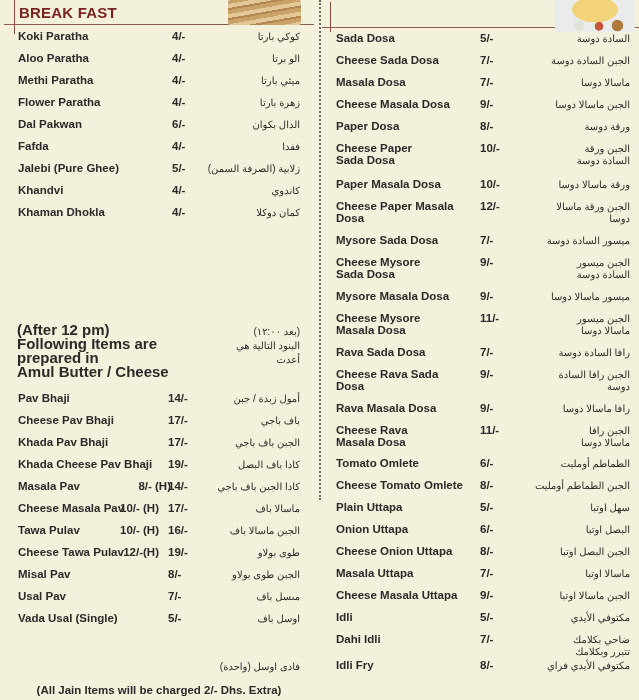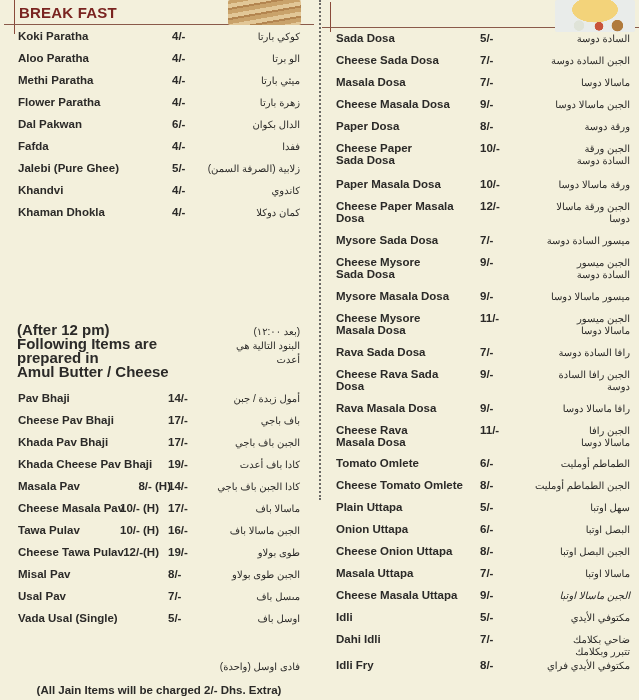--- a/index.html
+++ b/index.html
@@ -147,21 +147,21 @@
       <div class="row" style="left: 0px; top: 436px; width: 318px; height: 26px;">
         <div class="en" style="white-space: pre-line; left: 18px;">Khada Pav Bhaji</div>
         <div class="half" style="right: 159px;"></div>
         <div class="price" style="left: 168px;">17/-</div>
         <div class="ar" style="white-space: pre-line; right: 18px; top: 1px;">الجبن باف باجي</div>
       </div>
       <div class="row" style="left: 0px; top: 458px; width: 318px; height: 26px;">
         <div class="en" style="white-space: pre-line; left: 18px;">Khada Cheese Pav Bhaji</div>
         <div class="half" style="right: 159px;"></div>
         <div class="price" style="left: 168px;">19/-</div>
-        <div class="ar" style="white-space: pre-line; right: 18px; top: 1px;">كادا باف أعدت</div>
+        <div class="ar" style="white-space: pre-line; right: 18px; top: 1px;">كادا باف البصل</div>
       </div>
       <div class="row" style="left: 0px; top: 480px; width: 318px; height: 26px;">
         <div class="en" style="white-space: pre-line; left: 18px;">Masala Pav</div>
         <div class="half" style="right: 147px;">8/- (H)</div>
         <div class="price" style="left: 168px;">14/-</div>
         <div class="ar" style="white-space: pre-line; right: 18px; top: 1px; margin-left: 36px;">كادا الجبن باف باجي</div>
       </div>
       <div class="row" style="left: 0px; top: 502px; width: 318px; height: 26px;">
         <div class="en" style="white-space: pre-line; left: 18px;">Cheese Masala Pav</div>
         <div class="half" style="right: 159px;">10/- (H)</div>
@@ -333,21 +333,21 @@
         <div class="ar" style="white-space: pre-line; right: 9px; top: 1px; margin-left: 28px;">الجبن البصل اوتبا</div>
       </div>
       <div class="row" style="left: 0px; top: 567px; width: 317px; height: 26px;">
         <div class="en" style="white-space: pre-line; left: 14px;">Masala Uttapa</div>
         <div class="price" style="left: 158px;">7/-</div>
         <div class="ar" style="white-space: pre-line; right: 9px; top: 1px;">ماسالا اوتبا</div>
       </div>
       <div class="row" style="left: 0px; top: 589px; width: 317px; height: 26px;">
         <div class="en" style="white-space: pre-line; left: 14px;">Cheese Masala Uttapa</div>
         <div class="price" style="left: 158px;">9/-</div>
-        <div class="ar" style="white-space: pre-line; right: 9px; top: 1px; font-style: italic;">الجبن ماسالا اوتبا</div>
+        <div class="ar" style="white-space: pre-line; right: 9px; top: 1px;">الجبن ماسالا اوتبا</div>
       </div>
       <div class="row" style="left: 0px; top: 611px; width: 317px; height: 26px;">
         <div class="en" style="white-space: pre-line; left: 14px;">Idli</div>
         <div class="price" style="left: 158px;">5/-</div>
         <div class="ar" style="white-space: pre-line; right: 9px; top: 1px;">مكتوفي الأيدي</div>
       </div>
       <div class="row" style="left: 0px; top: 633px; width: 317px; height: 26px;">
         <div class="en" style="white-space: pre-line; left: 14px;">Dahi Idli</div>
         <div class="price" style="left: 158px;">7/-</div>
         <div class="ar" style="white-space: pre-line; right: 9px; top: 1px;">ضاحي بكلامك

